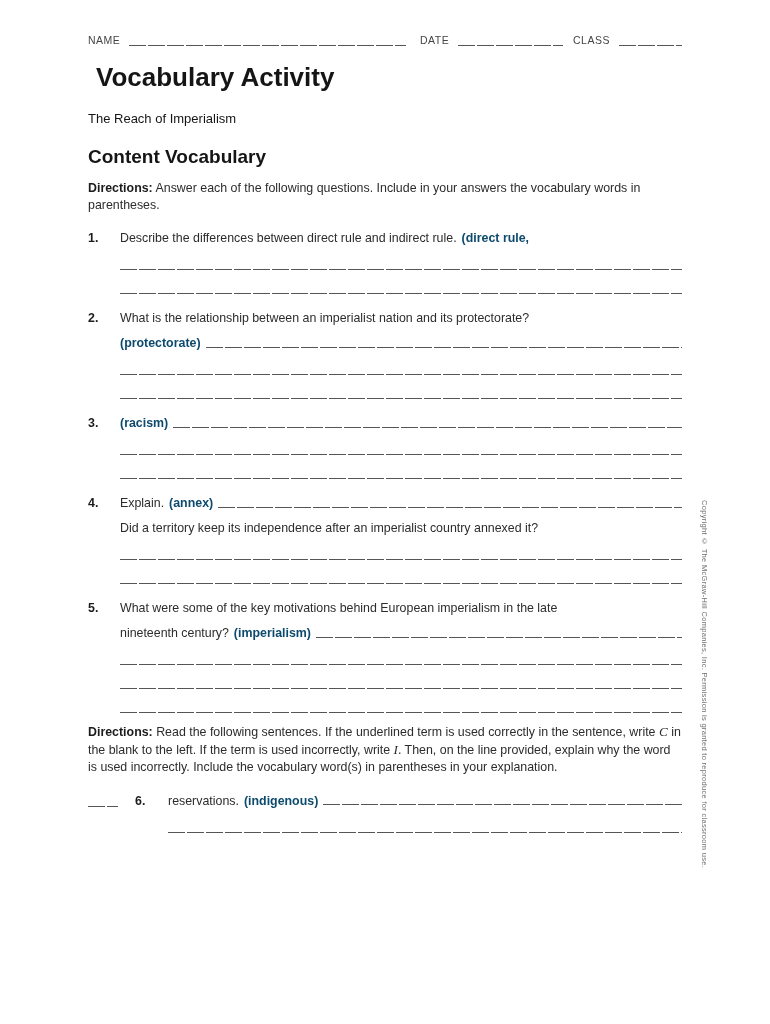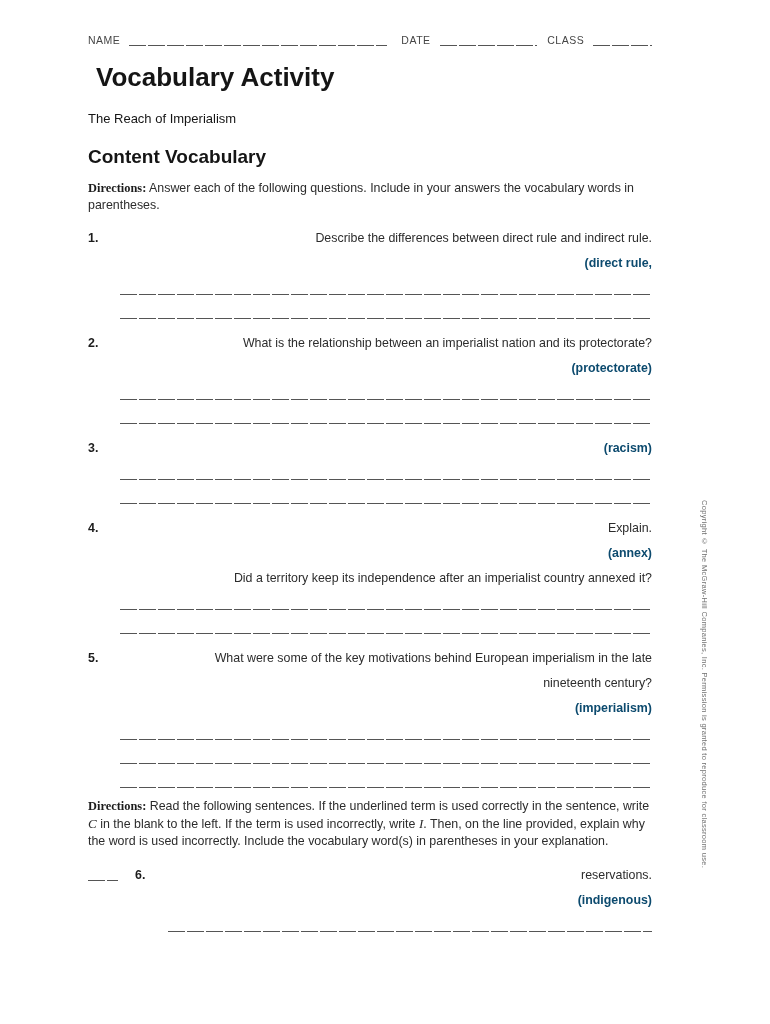--- a/index.html
+++ b/index.html
@@ -7,48 +7,48 @@
     margin: 0; padding: 0;
     width: 770px; height: 1024px;
     background: #ffffff;
     overflow: hidden;
     font-family: "Liberation Sans", "DejaVu Sans", sans-serif;
     color: #2c2c2c;
   }
   .sheet {
     position: relative;
     width: 770px; height: 1024px;
-    padding: 34px 118px 0 88px;
+    padding: 34px 88px 0 88px;
   }
   
   .wline {
     background-image: repeating-linear-gradient(90deg, #555 0px, #555 17px, transparent 17px, transparent 19px);
     background-size: 100% 1px;
     background-position: left bottom;
     background-repeat: no-repeat;
   }
   
   .hdr { display: flex; align-items: baseline; font-size: 10.5px; letter-spacing: 0.5px; color: #454545; }
   .hline { height: 4px; position: relative; top: 2px; }
   .hline.name  { flex: 272 1 0; margin: 0 14px 0 9px; }
   .hline.date  { flex: 103 1 0; margin: 0 10px 0 9px; }
   .hline.class { flex: 62 1 0;  margin: 0 0 0 9px; }
 
   .t1 { margin: 17px 0 0 8px; font-size: 26px; line-height: 28px; font-weight: bold; color: #151515; }
   .t2 { margin: 16px 0 0 0; font-size: 13px; line-height: 24px; font-weight: normal; color: #151515; }
   .t3 { margin: 14px 0 0 0; font-size: 19px; line-height: 24px; font-weight: bold; color: #151515; }
 
   .dir { margin-top: 11px; font-size: 12.4px; line-height: 17px; }
-  .dir b { color: #1c1c1c; font-family: Liberation Serif, serif; }
+  .dir b { color: #1c1c1c; }
   .ital { font-family: "Liberation Serif", serif; font-style: italic; font-size: 13.2px; }
 
   .q { display: flex; margin-top: 12px; font-size: 12.4px; }
   .qnum { width: 32px; flex: none; font-weight: bold; line-height: 25px; color: #1c1c1c; }
   .qb { flex: 1; min-width: 0; }
-  .qrow { display: flex; align-items: flex-end; line-height: 25px; flex-direction: column; }
+  .qrow { display: flex; align-items: center; line-height: 25px; }
   .qrow > * + * { margin-left: 5px; }
   .fill { flex: 1; height: 4px; position: relative; top: 2px; }
   .blank { height: 24px; }
   .qrow + .blank { margin-top: -5px; }
   .bd { font-weight: bold; color: #0c4a6e; }
   .ul { text-decoration: underline; }
 
   
   .q6 { align-items: baseline; }
   .q6 .pre { width: 30px; flex: none; height: 4px; position: relative; top: 2px; }

